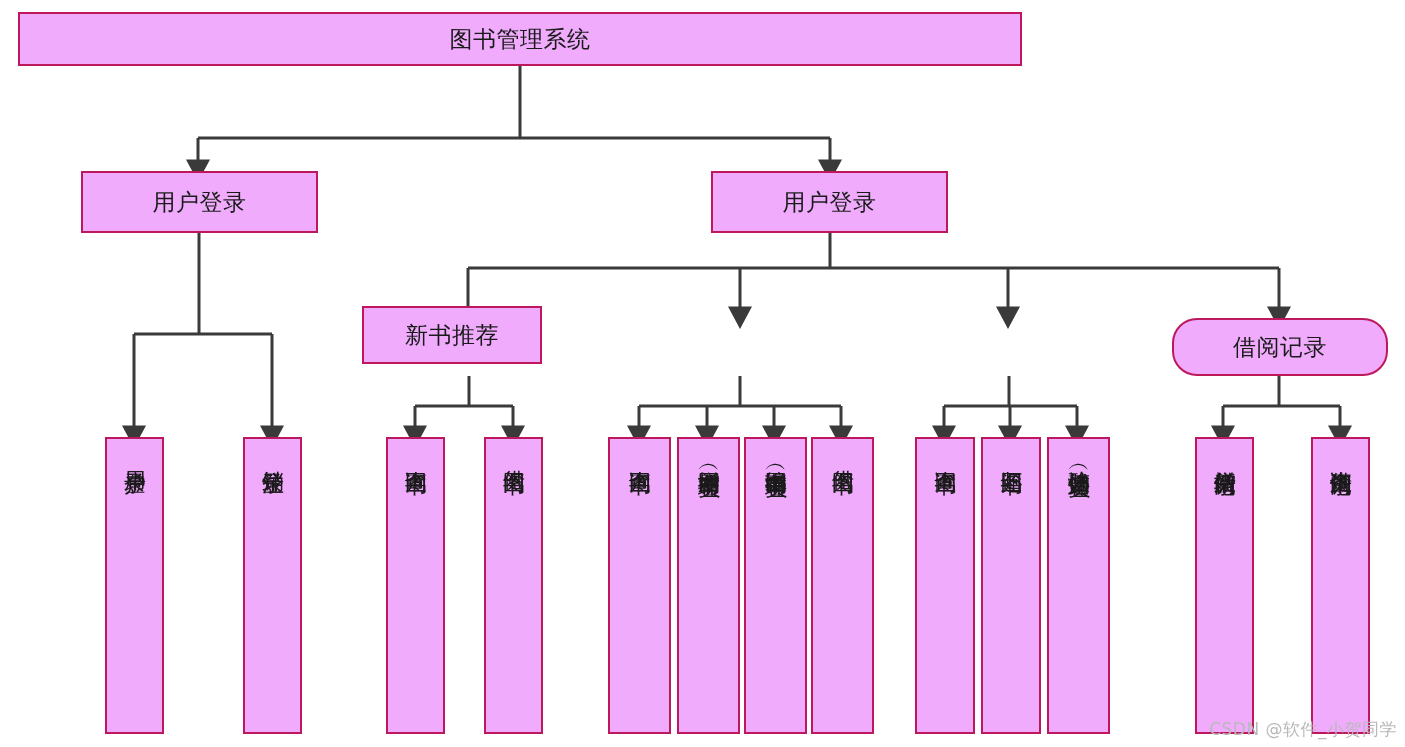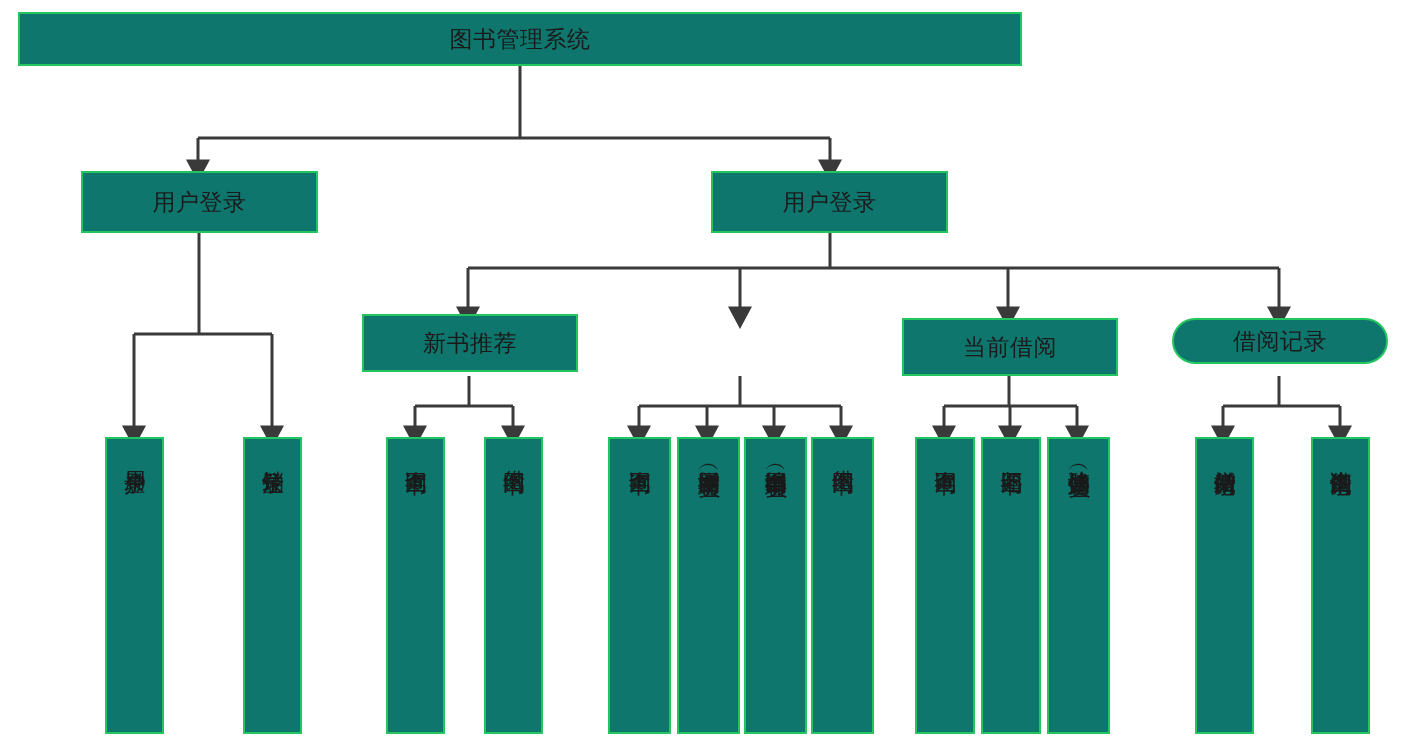--- a/index.html
+++ b/index.html
@@ -22,22 +22,22 @@
     position: absolute;
     left: 0;
     top: 0;
     width: 1405px;
     height: 747px;
     pointer-events: none;
   }
   .node {
     position: absolute;
     box-sizing: border-box;
-    background: #0f766e;
-    border: 2px solid #22c55e;
+    background: #f0abfc;
+    border: 2px solid #be185d;
     display: flex;
     align-items: center;
     justify-content: center;
     color: #1a1a1a;
     z-index: 2;
   }
   .node-label {
     display: block;
     text-align: center;
     white-space: pre-wrap;
@@ -134,27 +134,24 @@
     <span class="node-label">图书管理系统</span>
   </div>
 
   <div class="node horizontal" style="left:81px; top:171px; width:237px; height:62px;">
     <span class="node-label">用户登录</span>
   </div>
   <div class="node horizontal" style="left:711px; top:171px; width:237px; height:62px;">
     <span class="node-label">用户登录</span>
   </div>
 
-  <div class="node horizontal" style="left:362px; top:314px; width:216px; height:58px;">
+  <div class="node horizontal" style="left:362px; top:306px; width:180px; height:58px;">
     <span class="node-label">新书推荐</span>
   </div>
-  <div class="node horizontal" style="left:902px; top:318px; width:216px; height:58px;">
-    <span class="node-label">当前借阅</span>
-  </div>
-  <div class="node horizontal" style="left:1172px; top:318px; width:216px; height:46px;border-radius:25px;">
+  <div class="node horizontal" style="left:1172px; top:318px; width:216px; height:58px;border-radius:25px;">
     <span class="node-label">借阅记录</span>
   </div>
 
   <div class="node vertical" style="left:105px; top:437px; width:59px; height:297px;">
     <span class="node-label">用户登录</span>
   </div>
   <div class="node vertical" style="left:243px; top:437px; width:59px; height:297px;">
     <span class="node-label">注销登录</span>
   </div>
 
@@ -188,14 +185,15 @@
     <span class="node-label">确认归还（管理员）</span>
   </div>
 
   <div class="node vertical" style="left:1195px; top:437px; width:59px; height:297px;">
     <span class="node-label">新增借阅记录</span>
   </div>
   <div class="node vertical" style="left:1311px; top:437px; width:59px; height:297px;">
     <span class="node-label">查询借阅记录</span>
   </div>
 
+  <div id="watermark">CSDN @软件_小贺同学</div>
 
 </div>
 
 </body></html>

